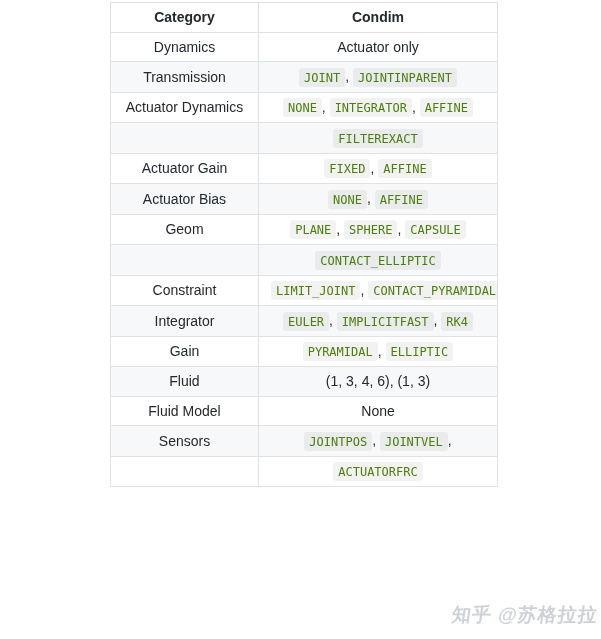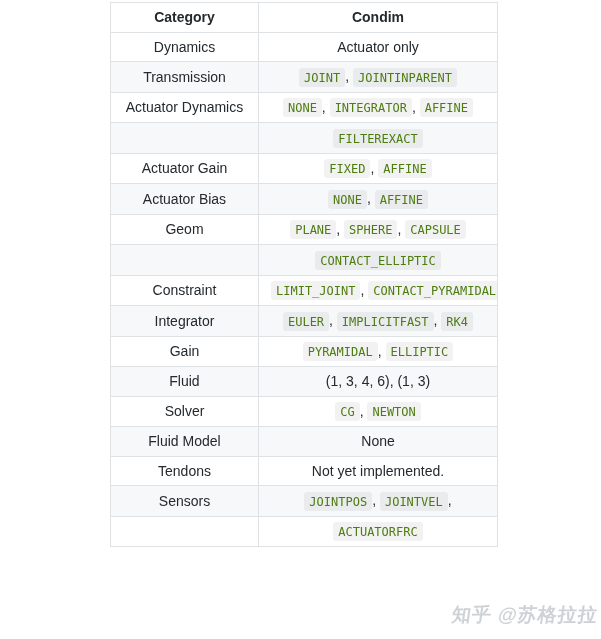--- a/index.html
+++ b/index.html
@@ -118,30 +118,22 @@
         </tr>
         <tr>
           <td>Gain</td>
           <td><code>PYRAMIDAL</code><span>, </span><code>ELLIPTIC</code></td>
         </tr>
         <tr>
           <td>Fluid</td>
           <td><span>(1, 3, 4, 6), (1, 3)</span></td>
         </tr>
         <tr>
-          <td>Solver</td>
-          <td><code>CG</code><span>, </span><code>NEWTON</code></td>
-        </tr>
-        <tr>
           <td>Fluid Model</td>
           <td><span>None</span></td>
-        </tr>
-        <tr>
-          <td>Tendons</td>
-          <td><span>Not yet implemented.</span></td>
         </tr>
         <tr>
           <td>Sensors</td>
           <td><code>JOINTPOS</code><span>, </span><code>JOINTVEL</code><span>,</span></td>
         </tr>
         <tr>
           <td></td>
           <td><code>ACTUATORFRC</code></td>
         </tr>
       </tbody>

